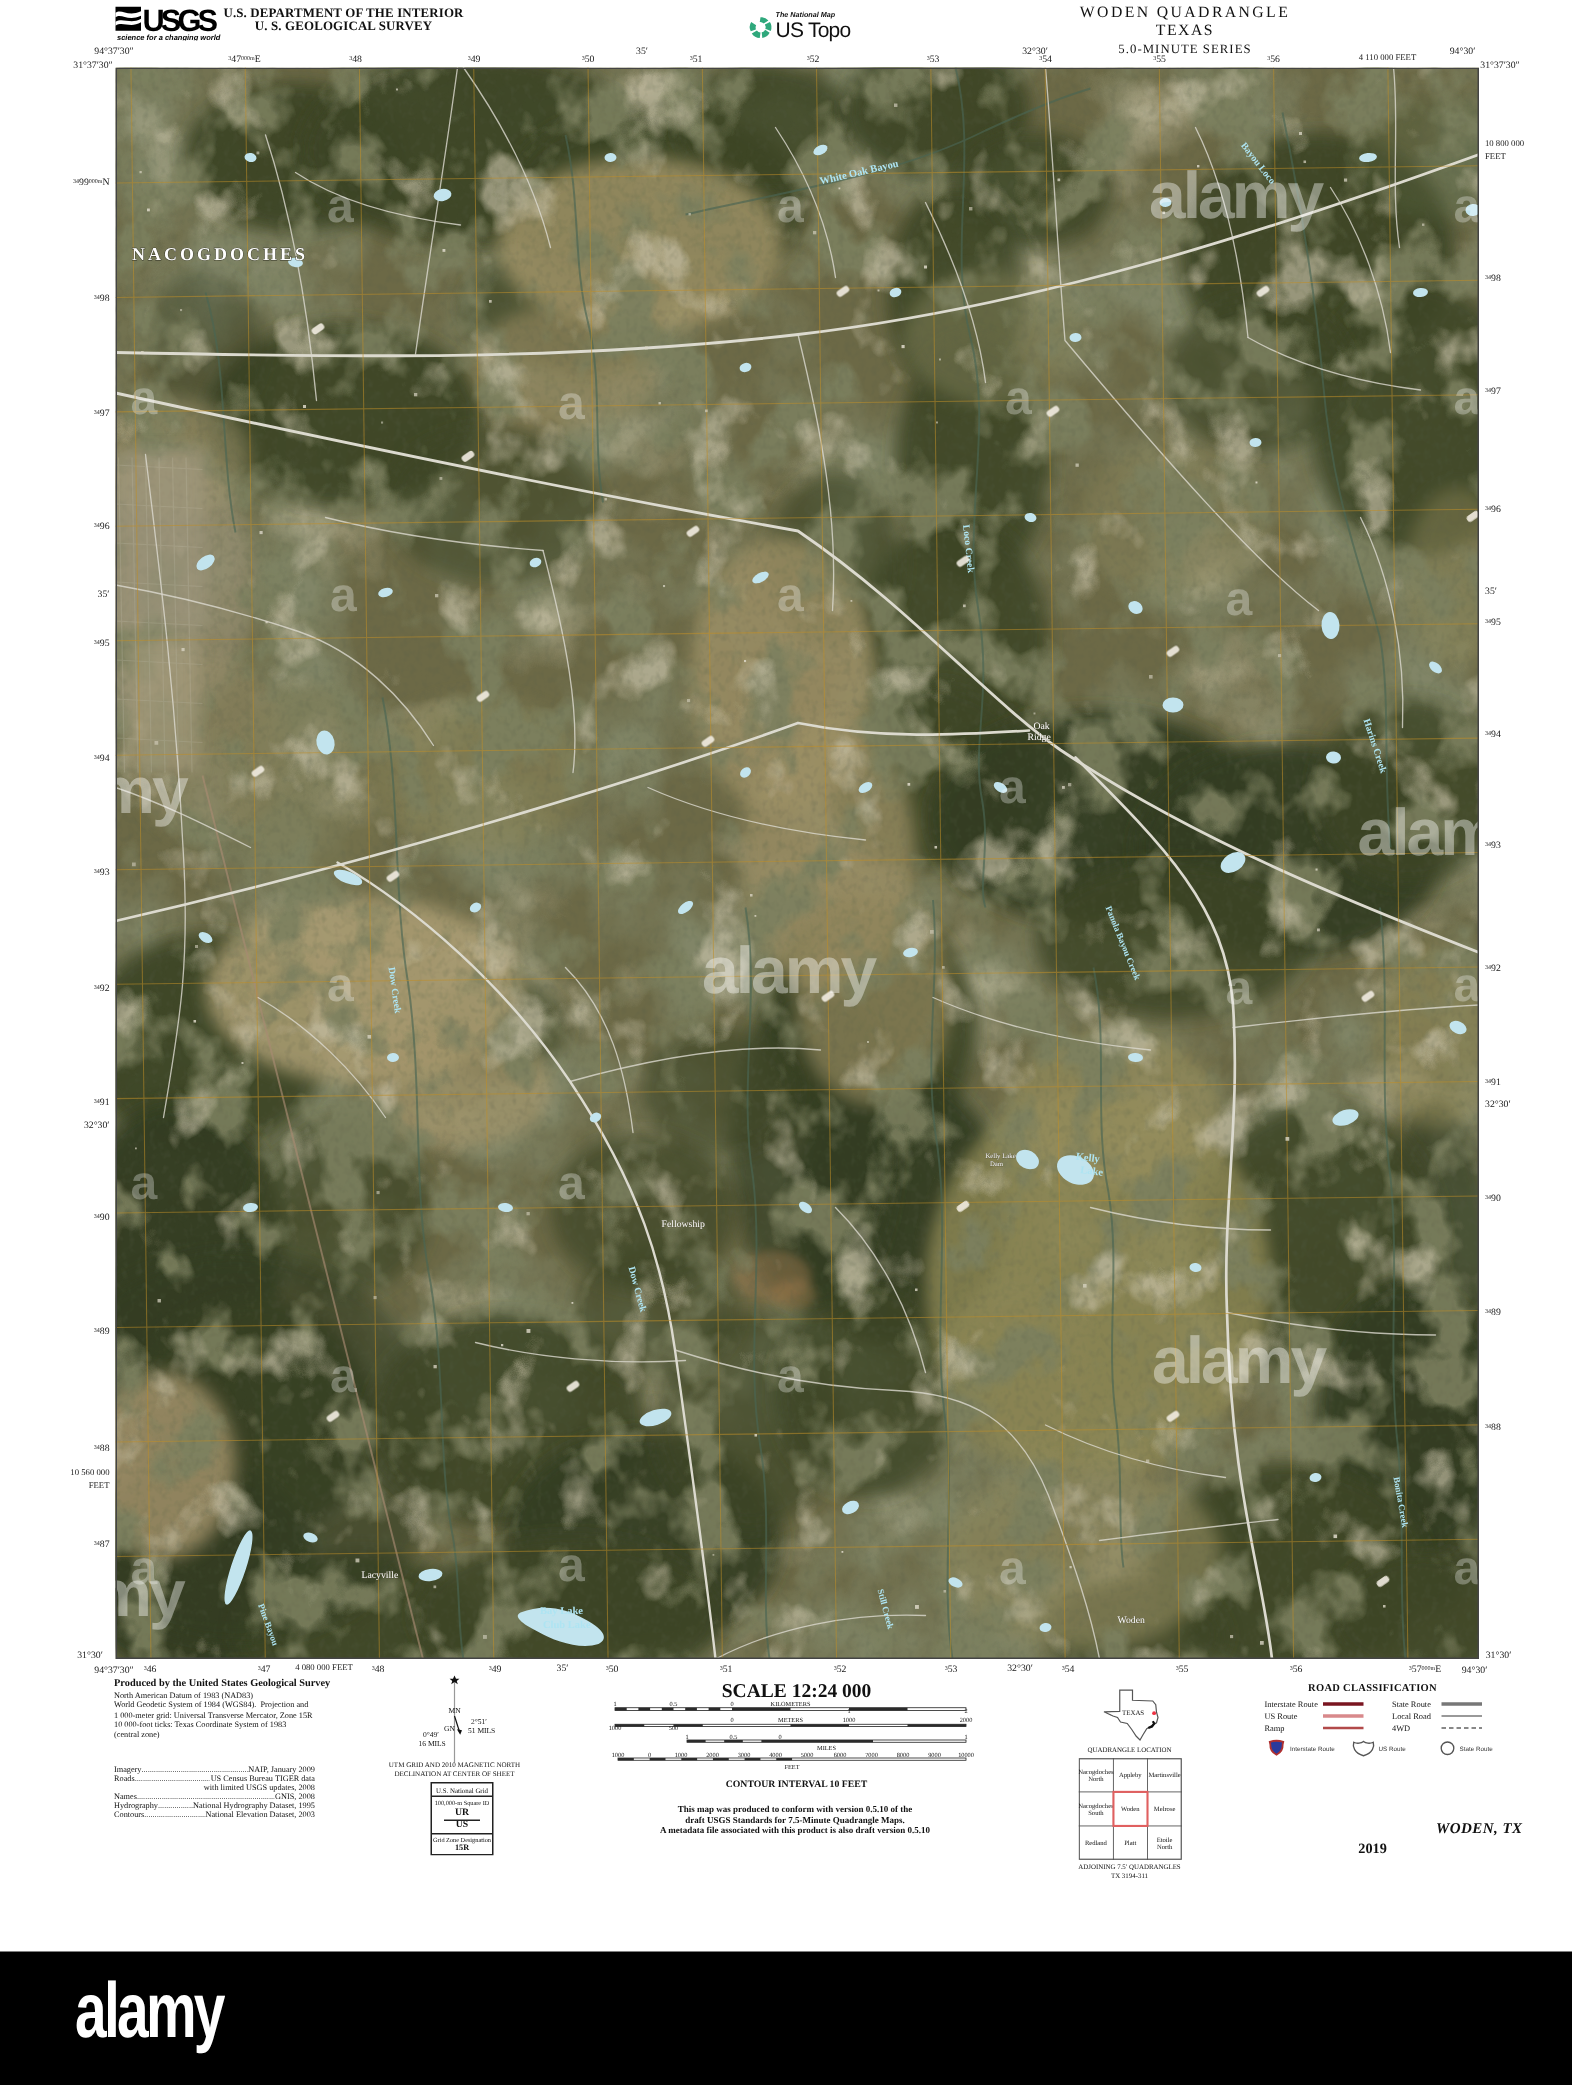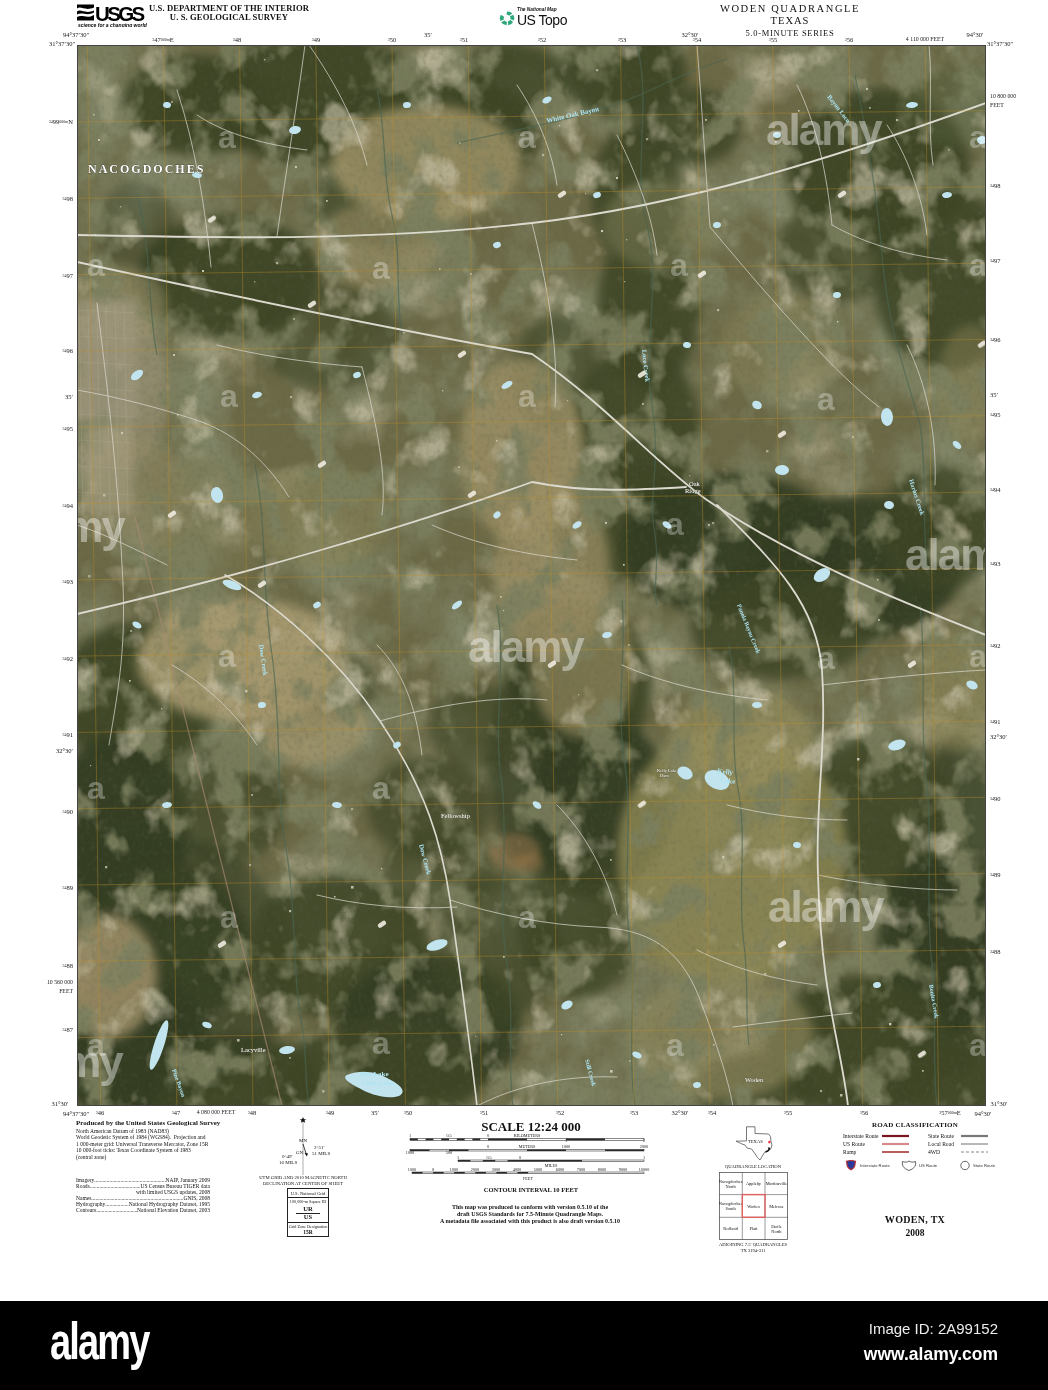--- a/index.html
+++ b/index.html
@@ -756,24 +756,22 @@
 <path d="M11.5,43.2 q4.5,-1.4 9,0 l-0.4,1.8 q0.3,4.5 -4.1,6.8 q-4.4,-2.3 -4.1,-6.8 z" fill="#2a3a9c" stroke="#b03030" stroke-width="1.2"></path>
 <text x="25" y="49">Interstate Route</text>
 <path d="M67.5,43.5 q1.7,0.8 3.5,0.6 q1.8,-0.1 3,-1.1 q1.2,1 3,1.1 q1.8,0.2 3.5,-0.6 q0.8,2.5 -0.6,4.9 q-1.7,2.9 -5.9,4.1 q-4.2,-1.2 -5.9,-4.1 q-1.4,-2.4 -0.6,-4.9 z" fill="#fff" stroke="#555" stroke-width="0.9"></path>
 <text x="84" y="49">US Route</text>
 <circle cx="130" cy="47.5" r="4.2" fill="#fff" stroke="#555" stroke-width="0.9"></circle>
 <text x="138" y="49">State Route</text>
 </g>
 </svg>
 </div>
 
-<div class="abs ser" style="left:815px;top:1214px;width:200px;text-align:center;font-weight:bold;font-size:10px;letter-spacing:0.3px;color:#111;">WODEN, TX</div>
-
-<div class="abs ser" style="left:815px;top:1228px;width:200px;text-align:center;font-weight:bold;font-size:9.5px;color:#111;">2008</div>
+<div class="abs ser" style="left:815px;top:1214px;width:200px;text-align:right;font-weight:bold;font-size:10px;letter-spacing:0.3px;color:#111;font-style:italic;">WODEN, TX</div>
+
+<div class="abs ser" style="left:815px;top:1228px;width:200px;text-align:center;font-weight:bold;font-size:9.5px;color:#111;">2019</div>
 
 <div class="abs" style="left:0;top:1301px;width:1048px;height:89px;background:#000;">
 
   <div class="abs" style="left:50px;top:10px;color:#fff;font-weight:bold;font-size:52px;letter-spacing:-2.5px;transform:scaleX(0.73);transform-origin:0 0;font-family:'Liberation Sans',sans-serif;">alamy</div>
 
-  <div class="abs" style="left:648px;top:19px;width:350px;text-align:right;color:#ededed;font-size:15px;">Image ID: 2A99152</div>
-
-  <div class="abs" style="left:648px;top:43px;width:350px;text-align:right;color:#fff;font-weight:bold;font-size:17.5px;">www.alamy.com</div>
+
 </div>
 
 </body></html>

